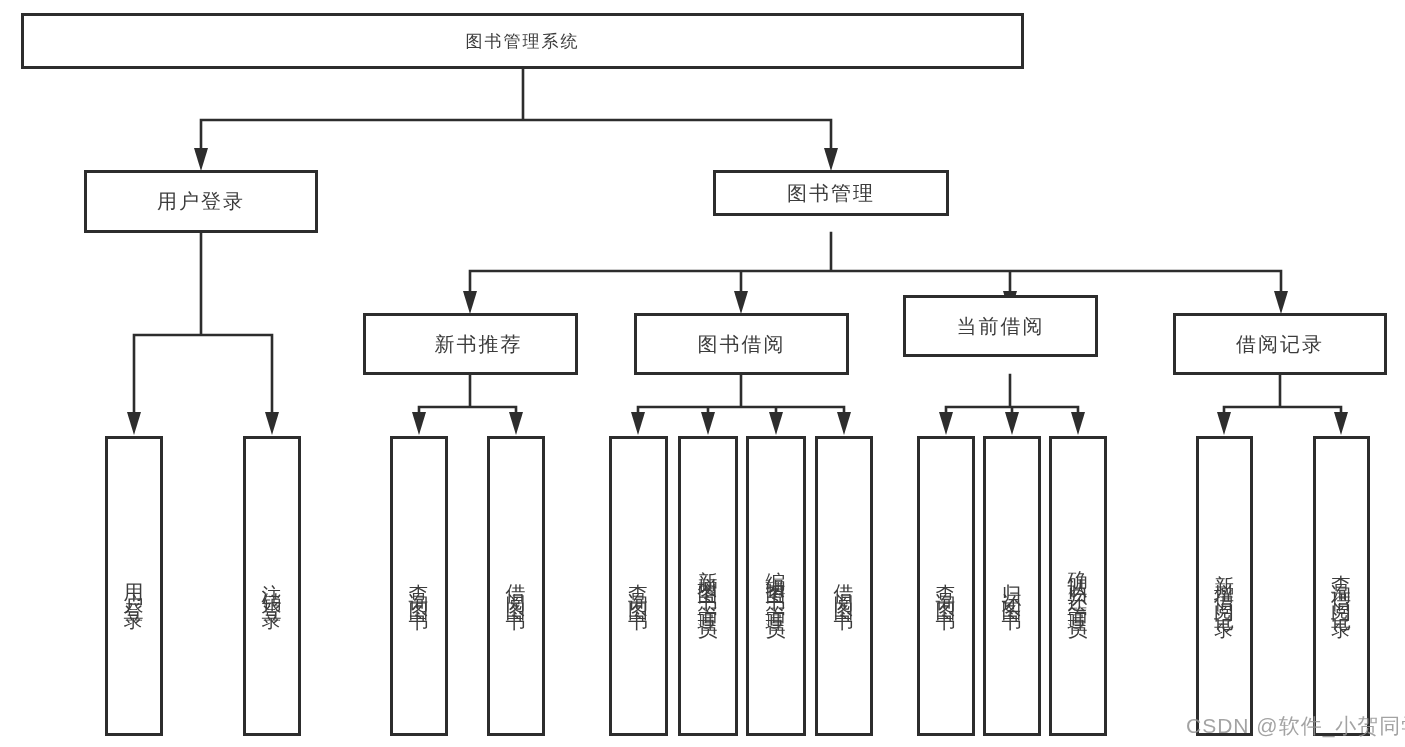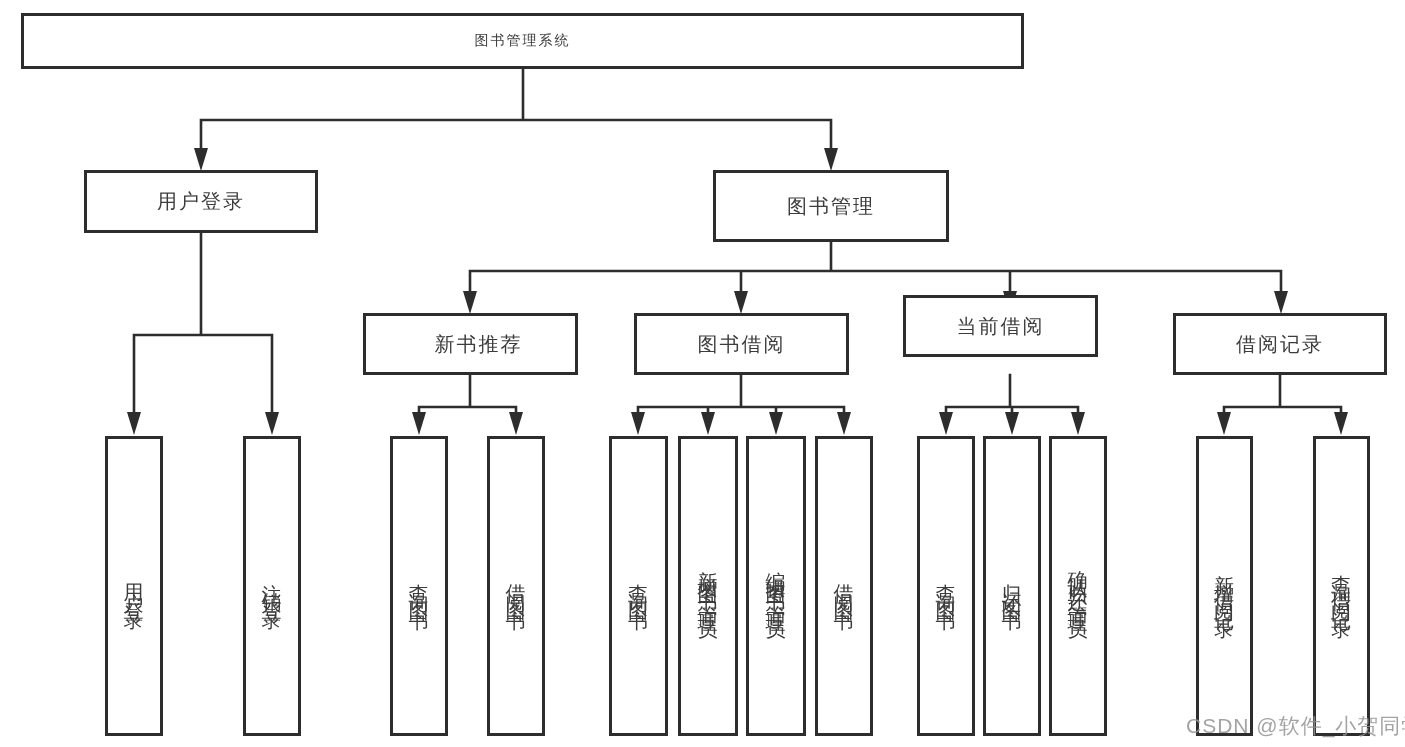--- a/index.html
+++ b/index.html
@@ -27,21 +27,21 @@
     border: 3px solid #2d2d2d;
     background: #ffffff;
     display: flex;
     align-items: center;
     justify-content: center;
     color: #3c3c3c;
     font-size: 20px;
     letter-spacing: 2px;
     white-space: nowrap;
   }
-  .node.root { font-size: 14px; font-family: Liberation Serif, serif; }
+  .node.root { font-size: 17px; font-family: Liberation Serif, serif; }
   .leaf {
     top: 436px;
     height: 300px;
     width: 58px;
   }
   .leaf .vtext {
     writing-mode: vertical-rl;
     text-orientation: mixed;
     letter-spacing: 9px;
     line-height: 1;
@@ -98,21 +98,21 @@
     </g>
   </svg>
 
   <div class="node root" style="left:21px; top:13px; width:1003px; height:56px;">
     <span>图书管理系统</span>
   </div>
 
   <div class="node" style="left:84px; top:170px; width:234px; height:63px;">
     <span>用户登录</span>
   </div>
-  <div class="node" style="left:713px; top:170px; width:236px; height:72px;">
+  <div class="node" style="left:713px; top:170px; width:236px; height:46px;">
     <span>图书管理</span>
   </div>
 
   <div class="node" style="left:363px; top:313px; width:215px; height:62px;padding-left:16px;">
     <span>新书推荐</span>
   </div>
   <div class="node" style="left:634px; top:313px; width:215px; height:62px;justify-content:center;">
     <span>图书借阅</span>
   </div>
   <div class="node" style="left:903px; top:295px; width:195px; height:62px;">

